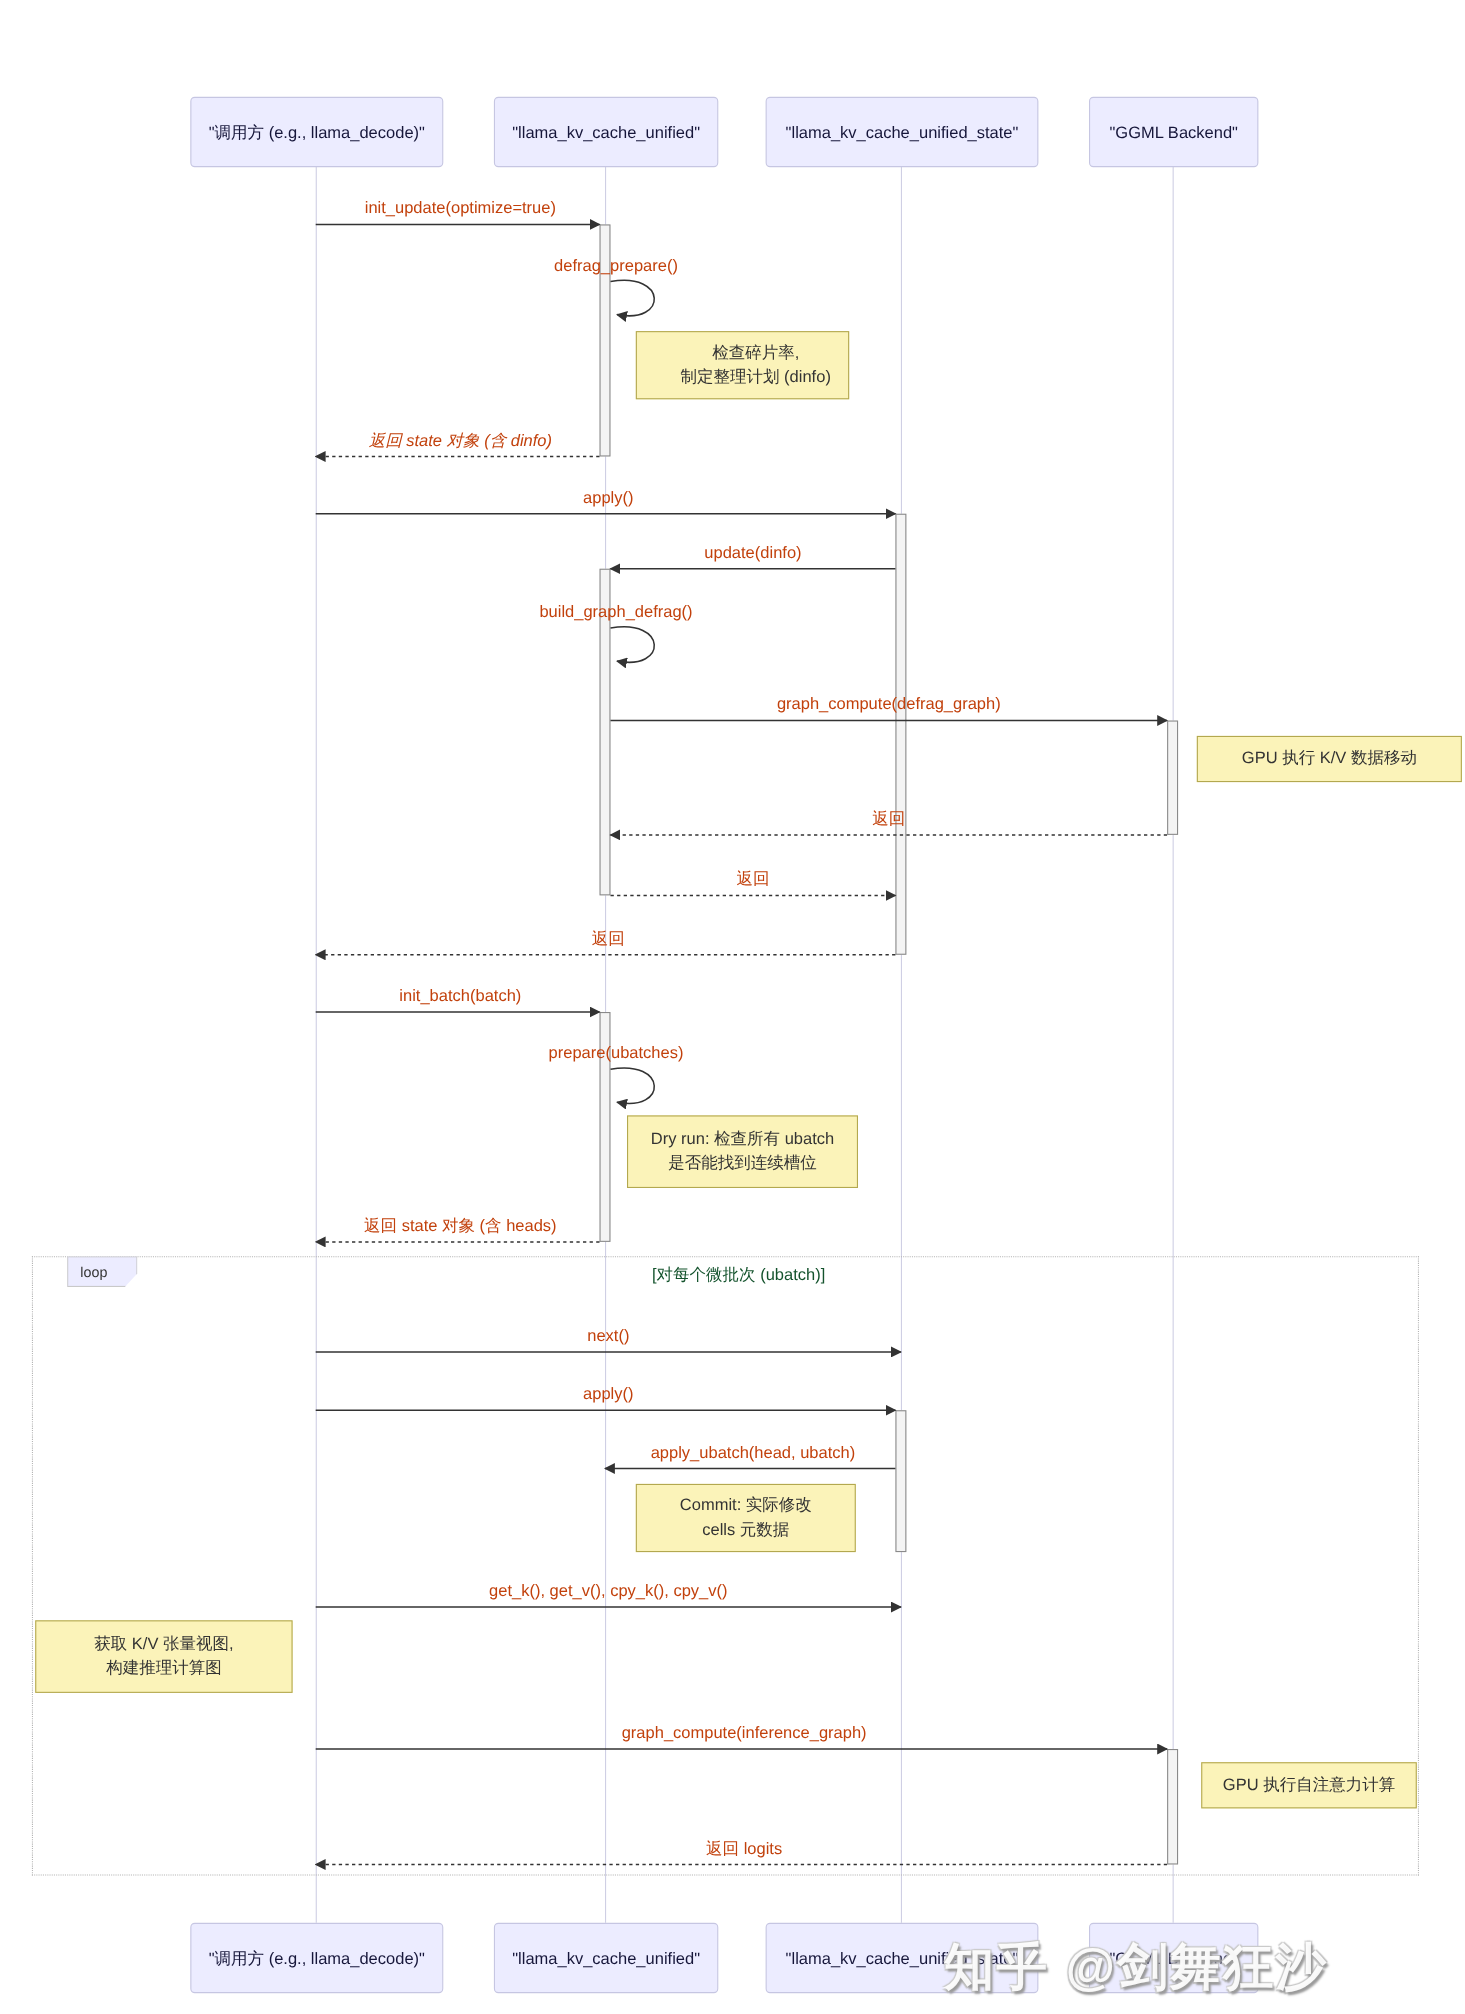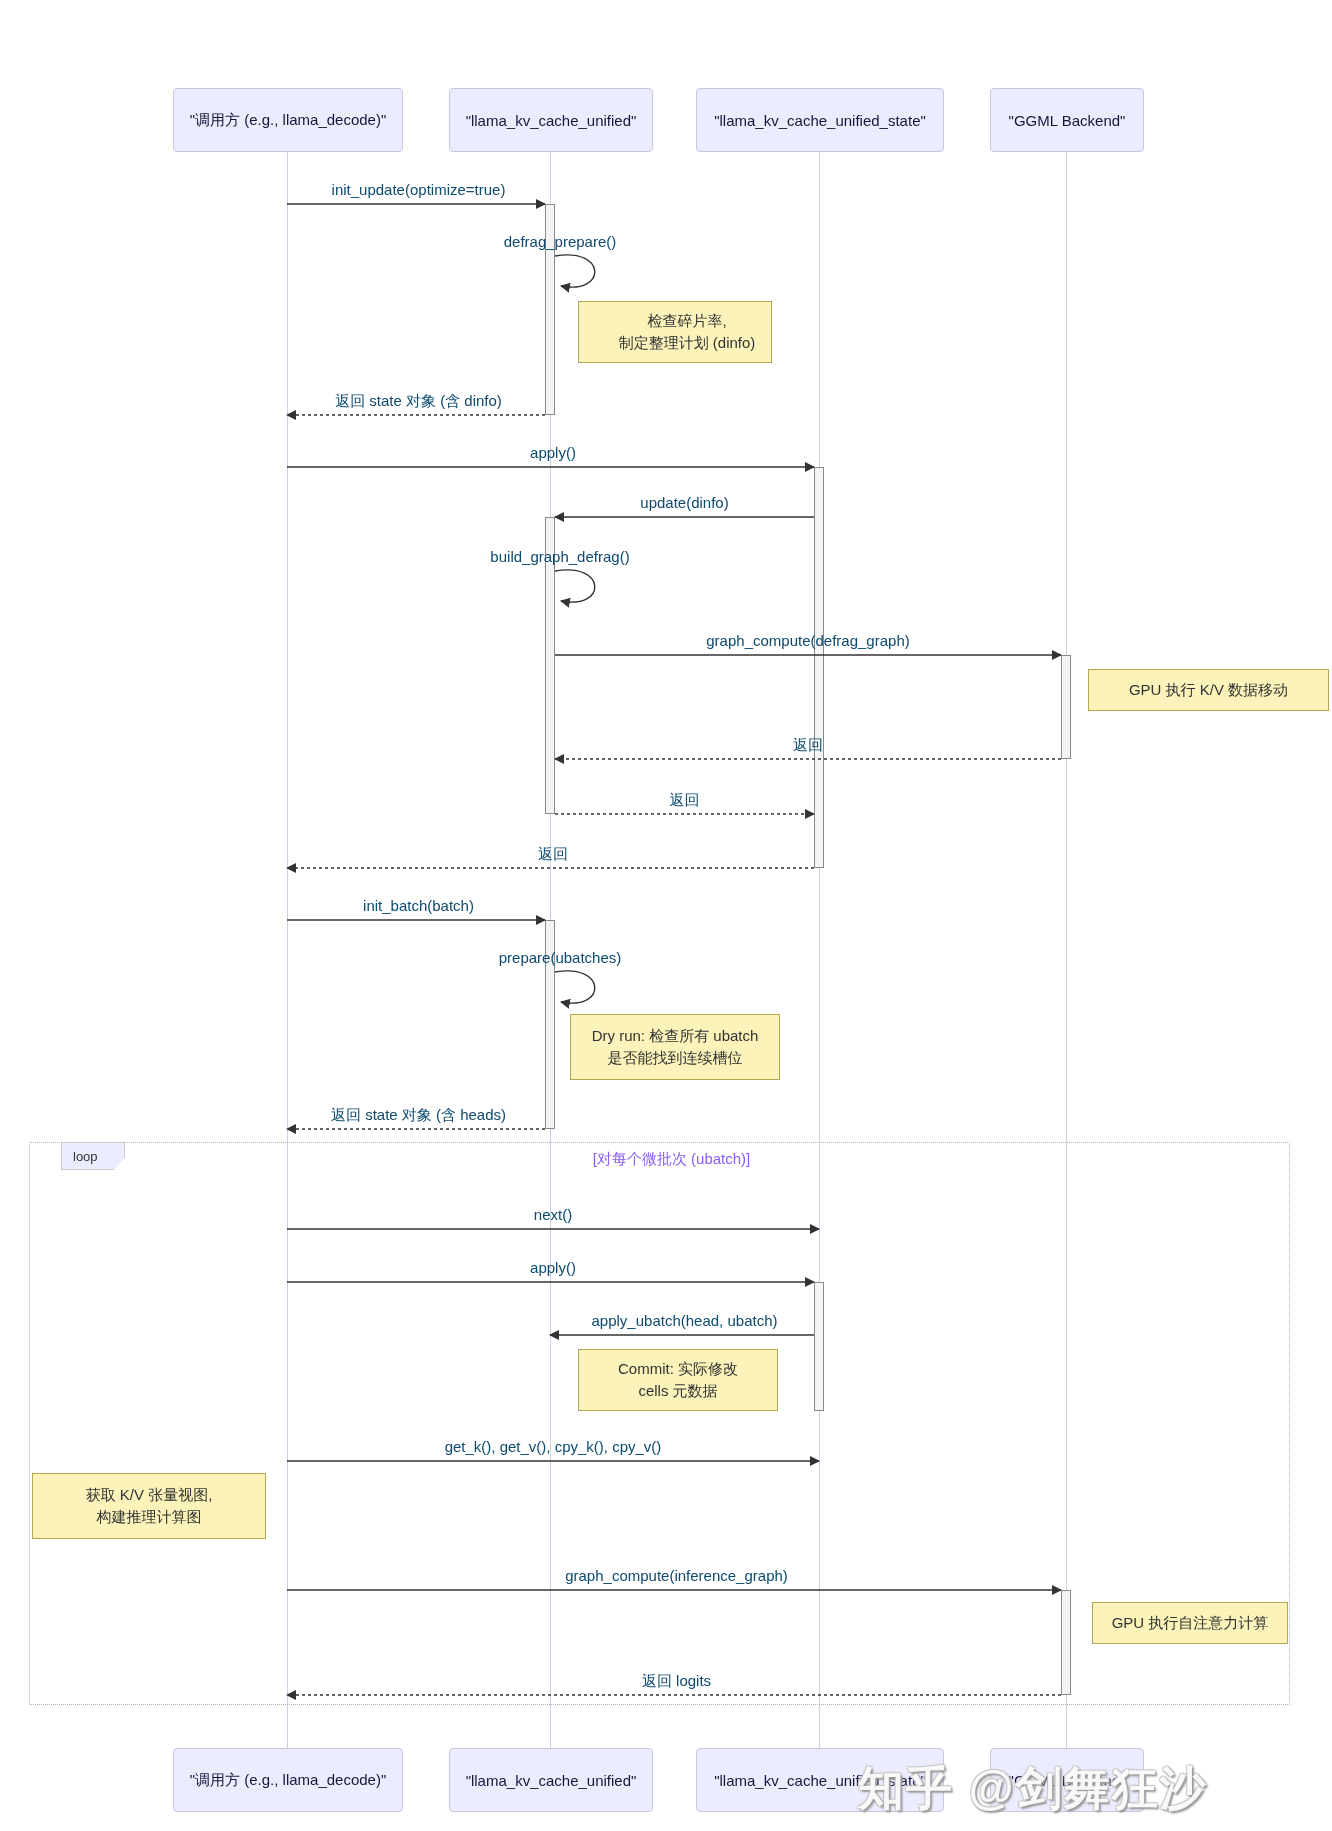--- a/index.html
+++ b/index.html
@@ -4,31 +4,31 @@
 <style>
   html,body{margin:0;padding:0;background:#ffffff;}
   body{font-family:"Liberation Sans","DejaVu Sans",sans-serif;}
   #diagram{position:relative;width:1332px;height:1831px;background:#fff;overflow:hidden;}
   .lifeline{position:absolute;width:0;border-left:1.5px solid #cfcfe4;}
   .participant{position:absolute;height:62px;background:#ECECFF;border:1px solid #c6c6e2;
     border-radius:4px;display:flex;align-items:center;justify-content:center;
     font-size:15px;color:#16163a;white-space:nowrap;}
   .activation{position:absolute;width:10px;background:#f4f4f4;border:1px solid #8a8a8a;
     transform:translateX(-50%);box-sizing:border-box;}
-  .msg-label{position:absolute;transform:translateX(-50%);font-size:15px;color:#0c4a6e;
+  .msg-label{position:absolute;transform:translateX(-50%);font-size:15px;color:#c2410c;
     white-space:nowrap;line-height:1;}
   .note{position:absolute;background:#fbf3b9;border:1px solid #b3a84f;color:#333;
     font-size:15px;text-align:center;display:flex;flex-direction:column;
     justify-content:center;line-height:1.5;box-sizing:border-box;padding:4px 8px;}
   .loop-frame{position:absolute;border:1px dotted #b5b5b5;box-sizing:border-box;}
   .loop-tab{position:absolute;width:64px;height:28px;background:#ECECFF;
     border:1px solid #c9c9c9;box-sizing:border-box;font-size:13px;color:#333;
     display:flex;align-items:center;padding-left:11px;
     clip-path:polygon(0 0,100% 0,100% 55%,82% 100%,0 100%);margin-left:32px;}
-  .loop-condition{position:absolute;transform:translateX(-50%);font-size:15px;color:#8b5cf6;white-space:nowrap;}
+  .loop-condition{position:absolute;transform:translateX(-50%);font-size:15px;color:#14532d;white-space:nowrap;}
   #arrow-svg{position:absolute;left:0;top:0;pointer-events:none;}
   .watermark{position:absolute;left:858px;top:1758px;font-size:46px;font-weight:bold;
     color:rgba(255,255,255,0.92);letter-spacing:2px;white-space:nowrap;z-index:6;
     text-shadow:2px 2px 2px #9a9a9a,-1px -1px 1px #c9c9c9,1px -1px 1px #c9c9c9,-1px 1px 1px #c9c9c9;}
 </style>
 </head>
 <body>
 
 <div id="diagram">
   <div class="watermark">知乎 @剑舞狂沙</div>
@@ -72,21 +72,21 @@
       <line x1="545" y1="1129" x2="287" y2="1129" stroke="#333333" stroke-width="1.4" stroke-dasharray="3,3" marker-end="url(#arr)"></line>
       <line x1="287" y1="1229" x2="819" y2="1229" stroke="#333333" stroke-width="1.4" marker-end="url(#arr)"></line>
       <line x1="287" y1="1282" x2="814" y2="1282" stroke="#333333" stroke-width="1.4" marker-end="url(#arr)"></line>
       <line x1="814" y1="1335" x2="550" y2="1335" stroke="#333333" stroke-width="1.4" marker-end="url(#arr)"></line>
       <line x1="287" y1="1461" x2="819" y2="1461" stroke="#333333" stroke-width="1.4" marker-end="url(#arr)"></line>
       <line x1="287" y1="1590" x2="1061" y2="1590" stroke="#333333" stroke-width="1.4" marker-end="url(#arr)"></line>
       <line x1="1061" y1="1695" x2="287" y2="1695" stroke="#333333" stroke-width="1.4" stroke-dasharray="3,3" marker-end="url(#arr)"></line>
     </svg>
     <div class="msg-label" style="left: 418.5px; top: 182px;">init_update(optimize=true)</div>
     <div class="msg-label" style="left: 560px; top: 234px;">defrag_prepare()</div>
-    <div class="msg-label" style="left: 418.5px; top: 393px;">返回 state 对象 (含 dinfo)</div>
+    <div class="msg-label" style="left: 418.5px; top: 393px; font-style: italic;">返回 state 对象 (含 dinfo)</div>
     <div class="msg-label" style="left: 553px; top: 445px;">apply()</div>
     <div class="msg-label" style="left: 684.5px; top: 495px; text-align: center;">update(dinfo)</div>
     <div class="msg-label" style="left: 560px; top: 549px;">build_graph_defrag()</div>
     <div class="msg-label" style="left: 808px; top: 633px;">graph_compute(defrag_graph)</div>
     <div class="msg-label" style="left: 808px; top: 737px;">返回</div>
     <div class="msg-label" style="left: 684.5px; top: 792px;">返回</div>
     <div class="msg-label" style="left: 553px; top: 846px;">返回</div>
     <div class="msg-label" style="left: 418.5px; top: 898px;">init_batch(batch)</div>
     <div class="msg-label" style="left: 560px; top: 950px;">prepare(ubatches)</div>
     <div class="msg-label" style="left: 418.5px; top: 1107px;">返回 state 对象 (含 heads)</div>

